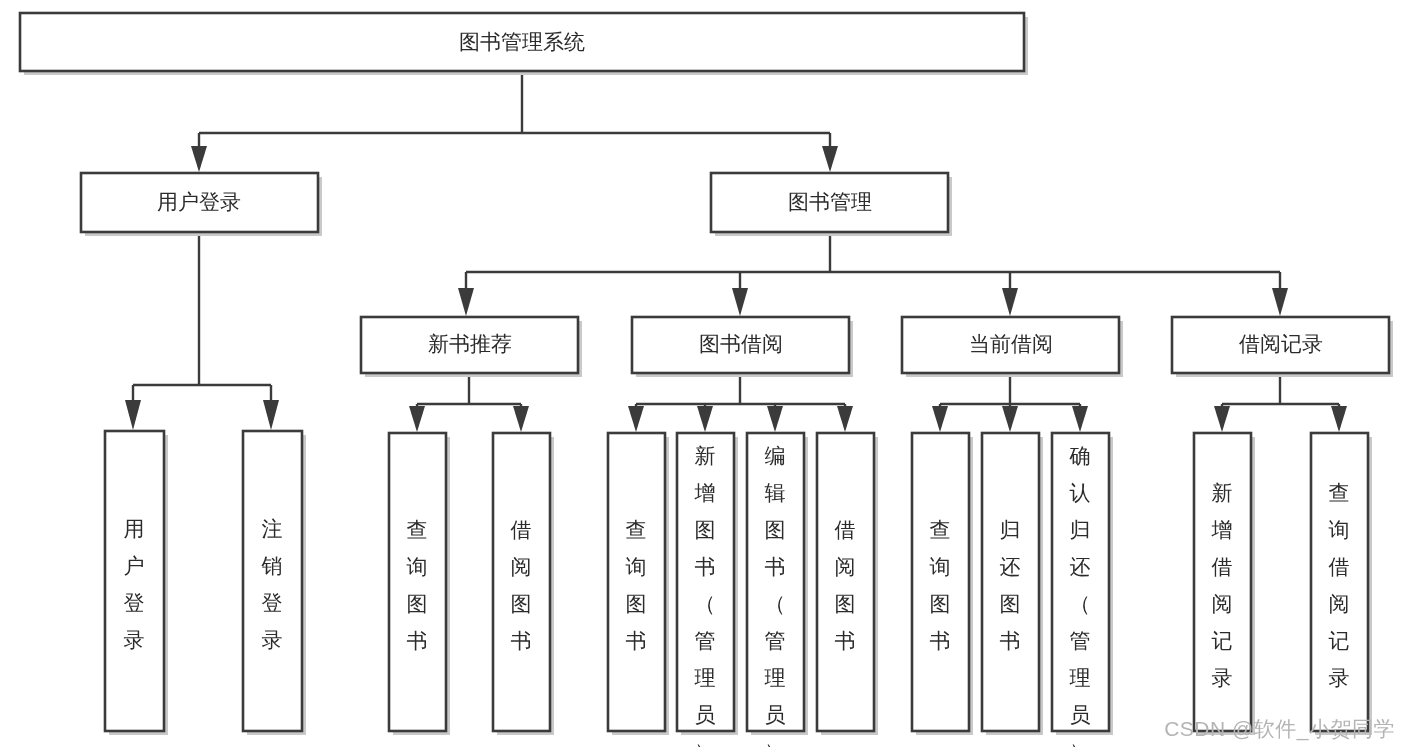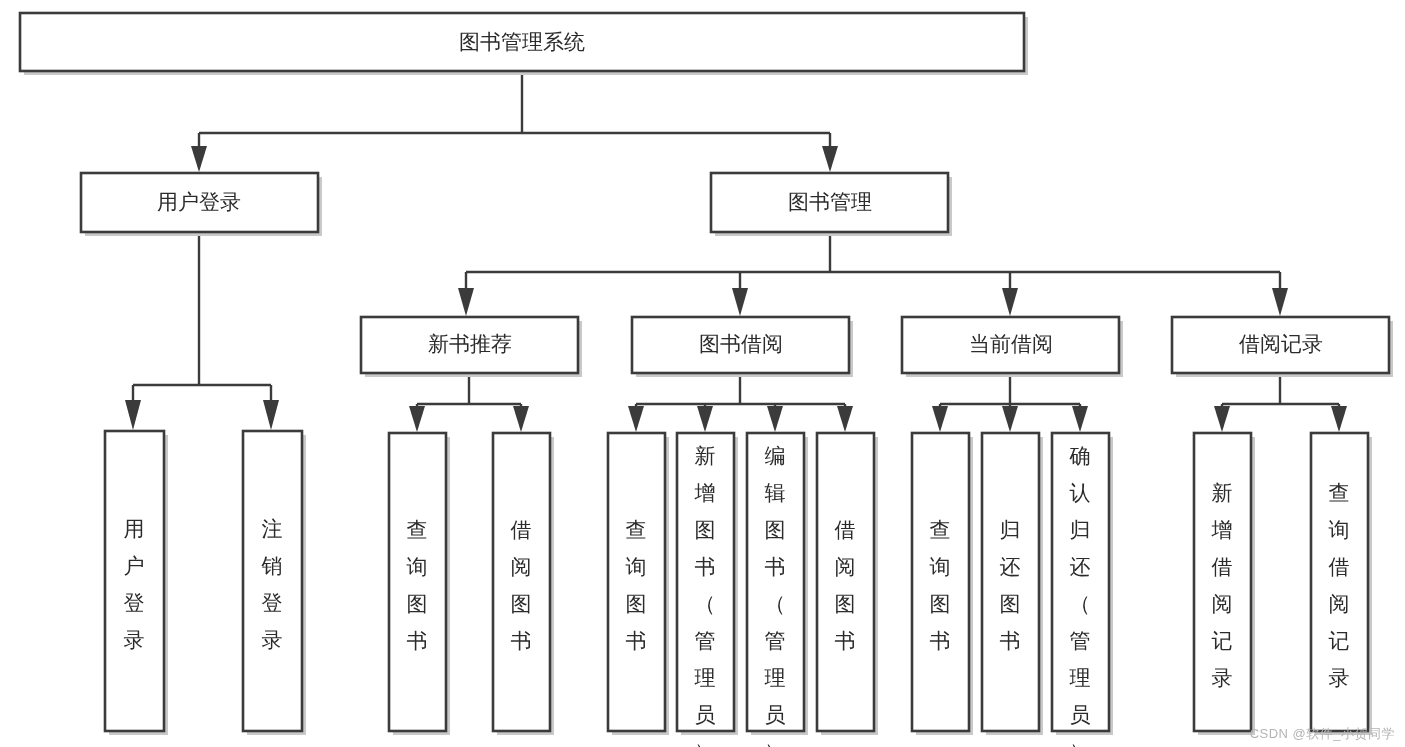--- a/index.html
+++ b/index.html
@@ -56,21 +56,21 @@
     font-family: "Liberation Sans", "DejaVu Sans", sans-serif;
     font-size: 21px;
     fill: #2b2b2b;
     text-anchor: middle;
   }
   .watermark {
     position: absolute;
     right: 10px;
     bottom: 4px;
     font-family: "Liberation Sans", "DejaVu Sans", sans-serif;
-    font-size: 13px;
+    font-size: 21px;
     color: #b4b4b4;
     white-space: nowrap;
     letter-spacing: 0.5px;
     user-select: none;
   }
 </style>
 </head>
 <body>
 
 <div id="canvas">

